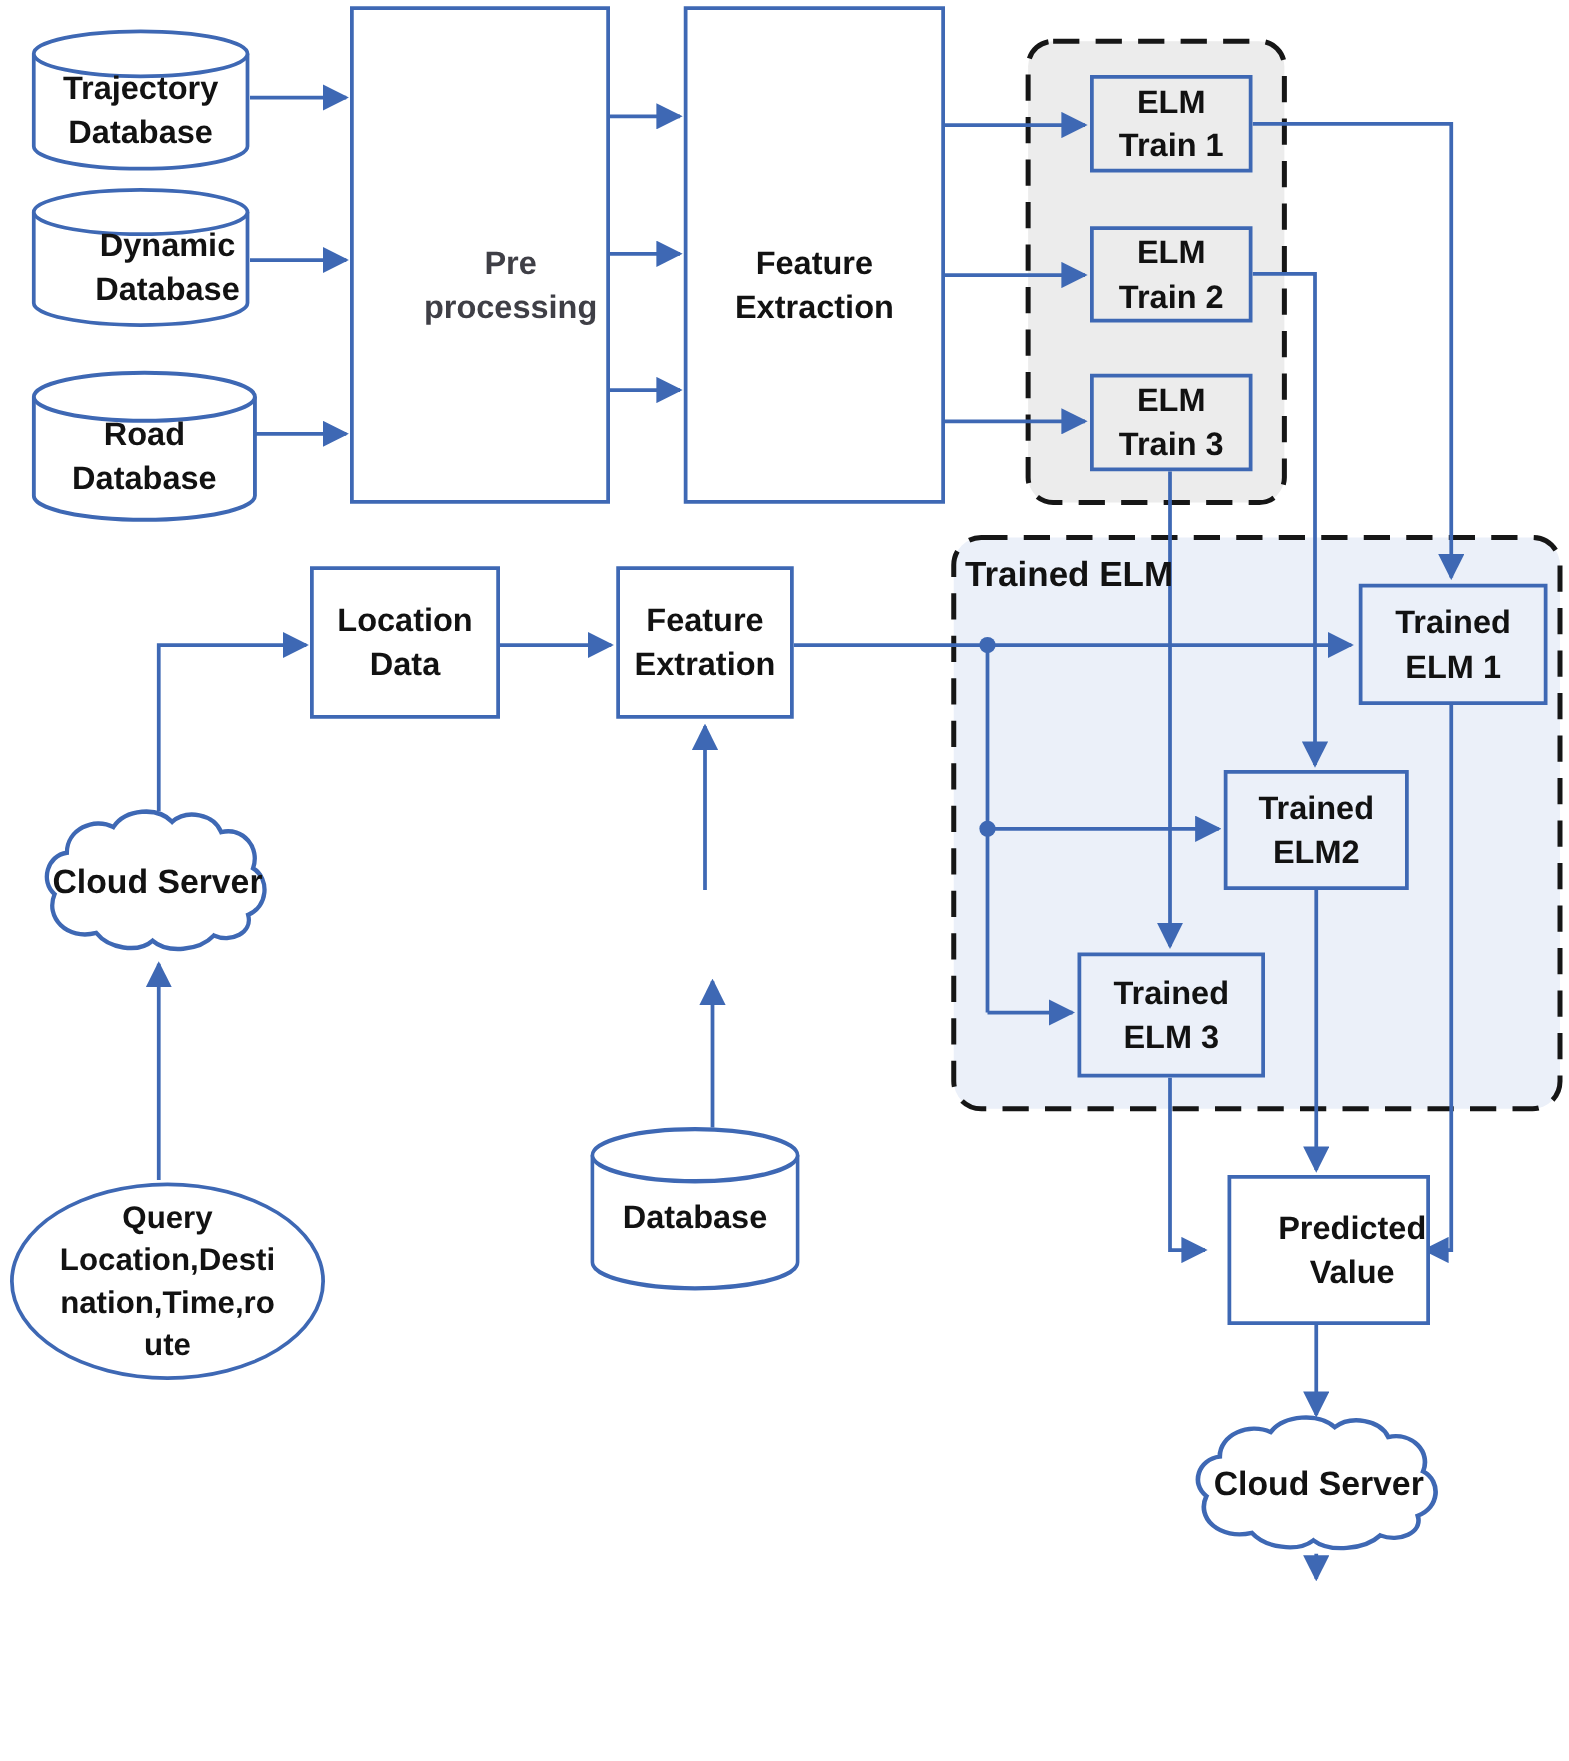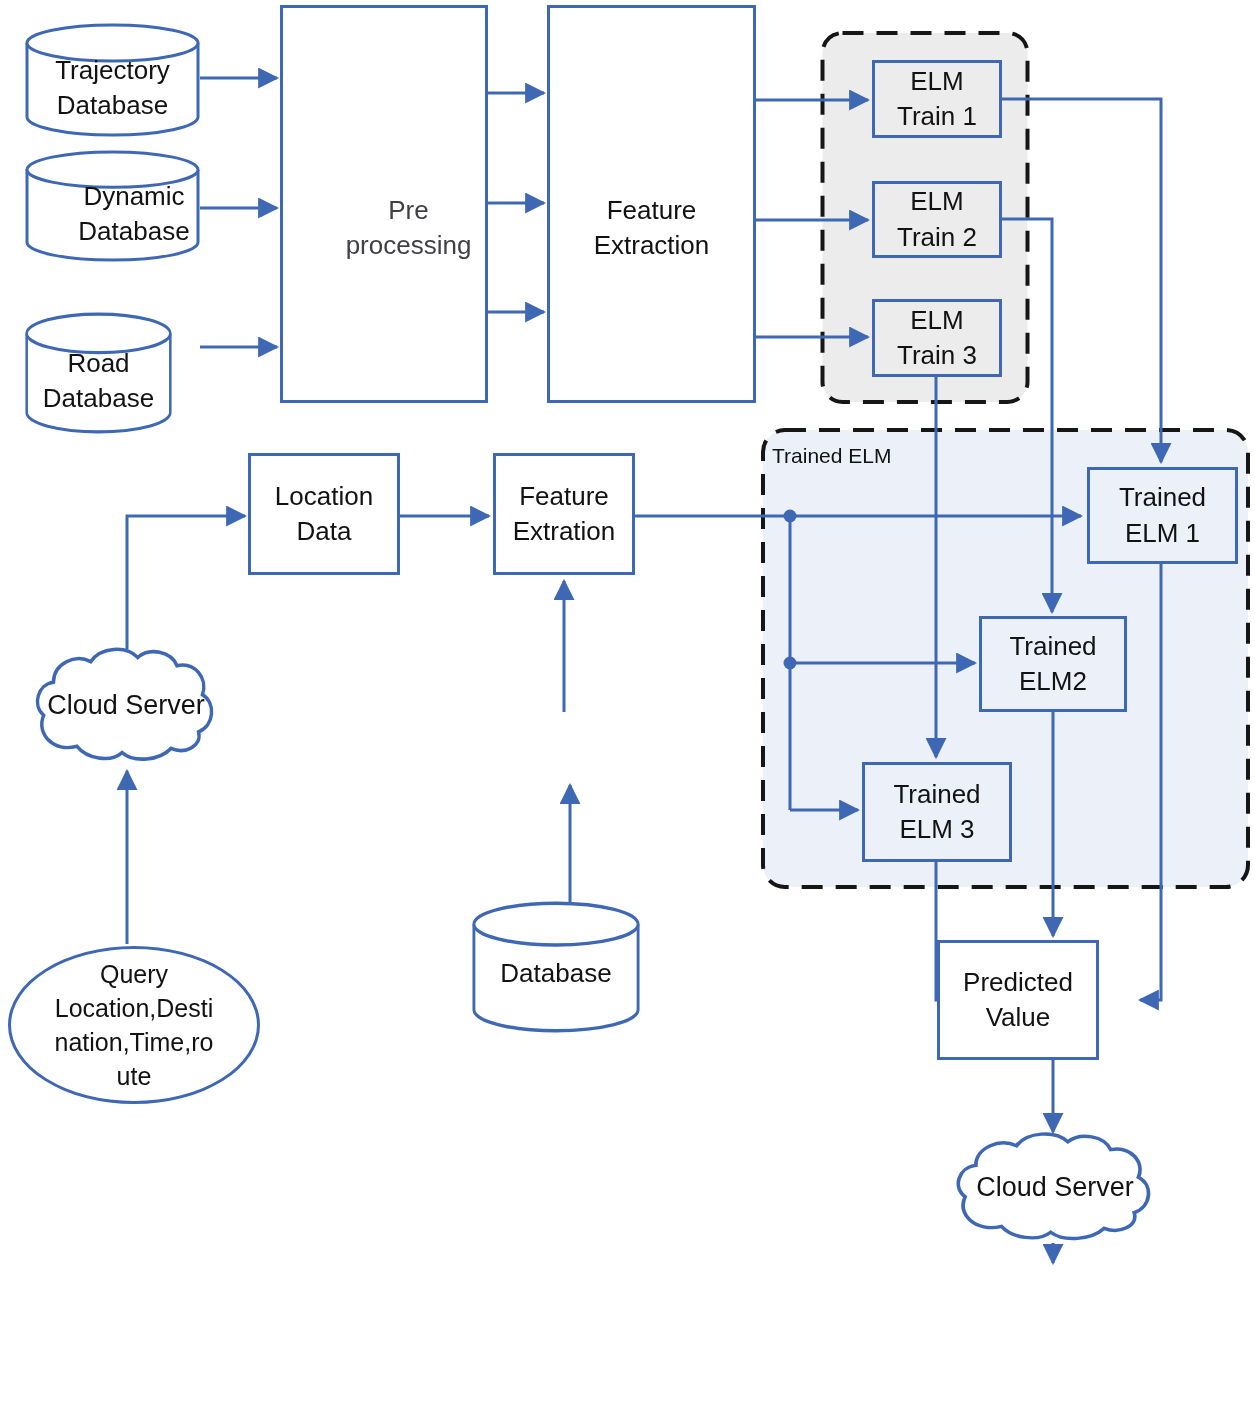--- a/index.html
+++ b/index.html
@@ -16,27 +16,27 @@
   .dot { fill:var(--accent); }
   #arw path { fill:var(--accent); }
 
   .node { position:absolute; box-sizing:border-box; }
   .box  { border:3px solid var(--accent); background:#fff; }
   .fill-gray { background:var(--grayFill); }
   .fill-blue { background:var(--blueFill); }
   .ellipse { border:3px solid var(--accent); border-radius:50%; background:#fff; }
   .flexc { display:flex; align-items:center; justify-content:center; text-align:center; }
   .label {
-    white-space:pre-line; font-weight:normal; color:var(--textColor);
+    white-space:pre-line; font-weight:bold; color:var(--textColor);
     font-size:26px; line-height:1.36; text-align:center;
   }
   .label.muted { color:var(--preText);margin-left:44px; }
   .label.sz25 { font-size:25px; }
   .label.sz27 { font-size:27px; }
-  .label.sz28 { font-size:21px; line-height:1.2; text-align:left; }
+  .label.sz28 { font-size:28px; line-height:1.2; text-align:left; }
   .overlay { position:absolute; inset:0; }
   .shape-svg { position:absolute; inset:0; width:100%; height:100%; }
   .cyl-path, .cloud-path { fill:#fff; stroke:var(--accent); }
 </style>
 </head>
 <body>
 
 <div class="canvas">
 
   <svg class="layer" width="1255" height="1409" viewBox="0 0 1255 1409">
@@ -96,21 +96,21 @@
   <div class="node" style="left:25px;top:150px;width:175px;height:112px;">
     <svg class="shape-svg" viewBox="0 0 175 114" preserveAspectRatio="none">
       <path class="cyl-path" stroke-width="3" d="M2,20 V94 A85.5,18 0 0 0 173,94 V20"></path>
       <ellipse class="cyl-path" stroke-width="3" cx="87.5" cy="20" rx="85.5" ry="18"></ellipse>
     </svg>
     <div class="overlay flexc" style="padding-top:16px;padding-left:43px;">
         <span class="label">Dynamic
 Database</span>
       </div>
   </div>
-  <div class="node" style="left:25px;top:312px;width:147px;height:122px;">
+  <div class="node" style="left:25px;top:296px;width:181px;height:122px;">
     <svg class="shape-svg" viewBox="0 0 175 114" preserveAspectRatio="none">
       <path class="cyl-path" stroke-width="3" d="M2,20 V94 A85.5,18 0 0 0 173,94 V20"></path>
       <ellipse class="cyl-path" stroke-width="3" cx="87.5" cy="20" rx="85.5" ry="18"></ellipse>
     </svg>
     <div class="overlay flexc" style="padding-top:16px;">
         <span class="label">Road
 Database</span>
       </div>
   </div>
 
@@ -183,21 +183,21 @@
   </div>
   <div class="node box fill-blue flexc" style="left:979px;top:616px;width:148px;height:96px;">
     <span class="label">Trained
 ELM2</span>
   </div>
   <div class="node box fill-blue flexc" style="left:862px;top:762px;width:150px;height:100px;">
     <span class="label">Trained
 ELM 3</span>
   </div>
 
-  <div class="node box flexc" style="left:937px;top:940px;width:162px;height:120px;">
+  <div class="node box flexc" style="left:982px;top:940px;width:162px;height:120px;justify-content:flex-end;">
     <span class="label">Predicted
 Value</span>
   </div>
 
   <div class="node" style="left:948px;top:1128px;width:214px;height:118px;">
     <svg class="shape-svg" viewBox="0 0 200 120" preserveAspectRatio="none">
       <path class="cloud-path" stroke-width="3.5" d="M 50 100 C 26 106 8 88 16 70 C 4 60 10 40 26 38 C 26 20 48 10 64 18 C 74 4 100 2 112 14 C 124 4 146 8 152 22 C 170 18 184 34 178 50 C 192 58 190 80 174 86 C 178 100 160 108 146 102 C 134 114 108 116 96 106 C 84 116 60 112 50 100 Z"></path>
     </svg>
     <div class="overlay flexc">
         <span class="label sz27">Cloud Server</span>

